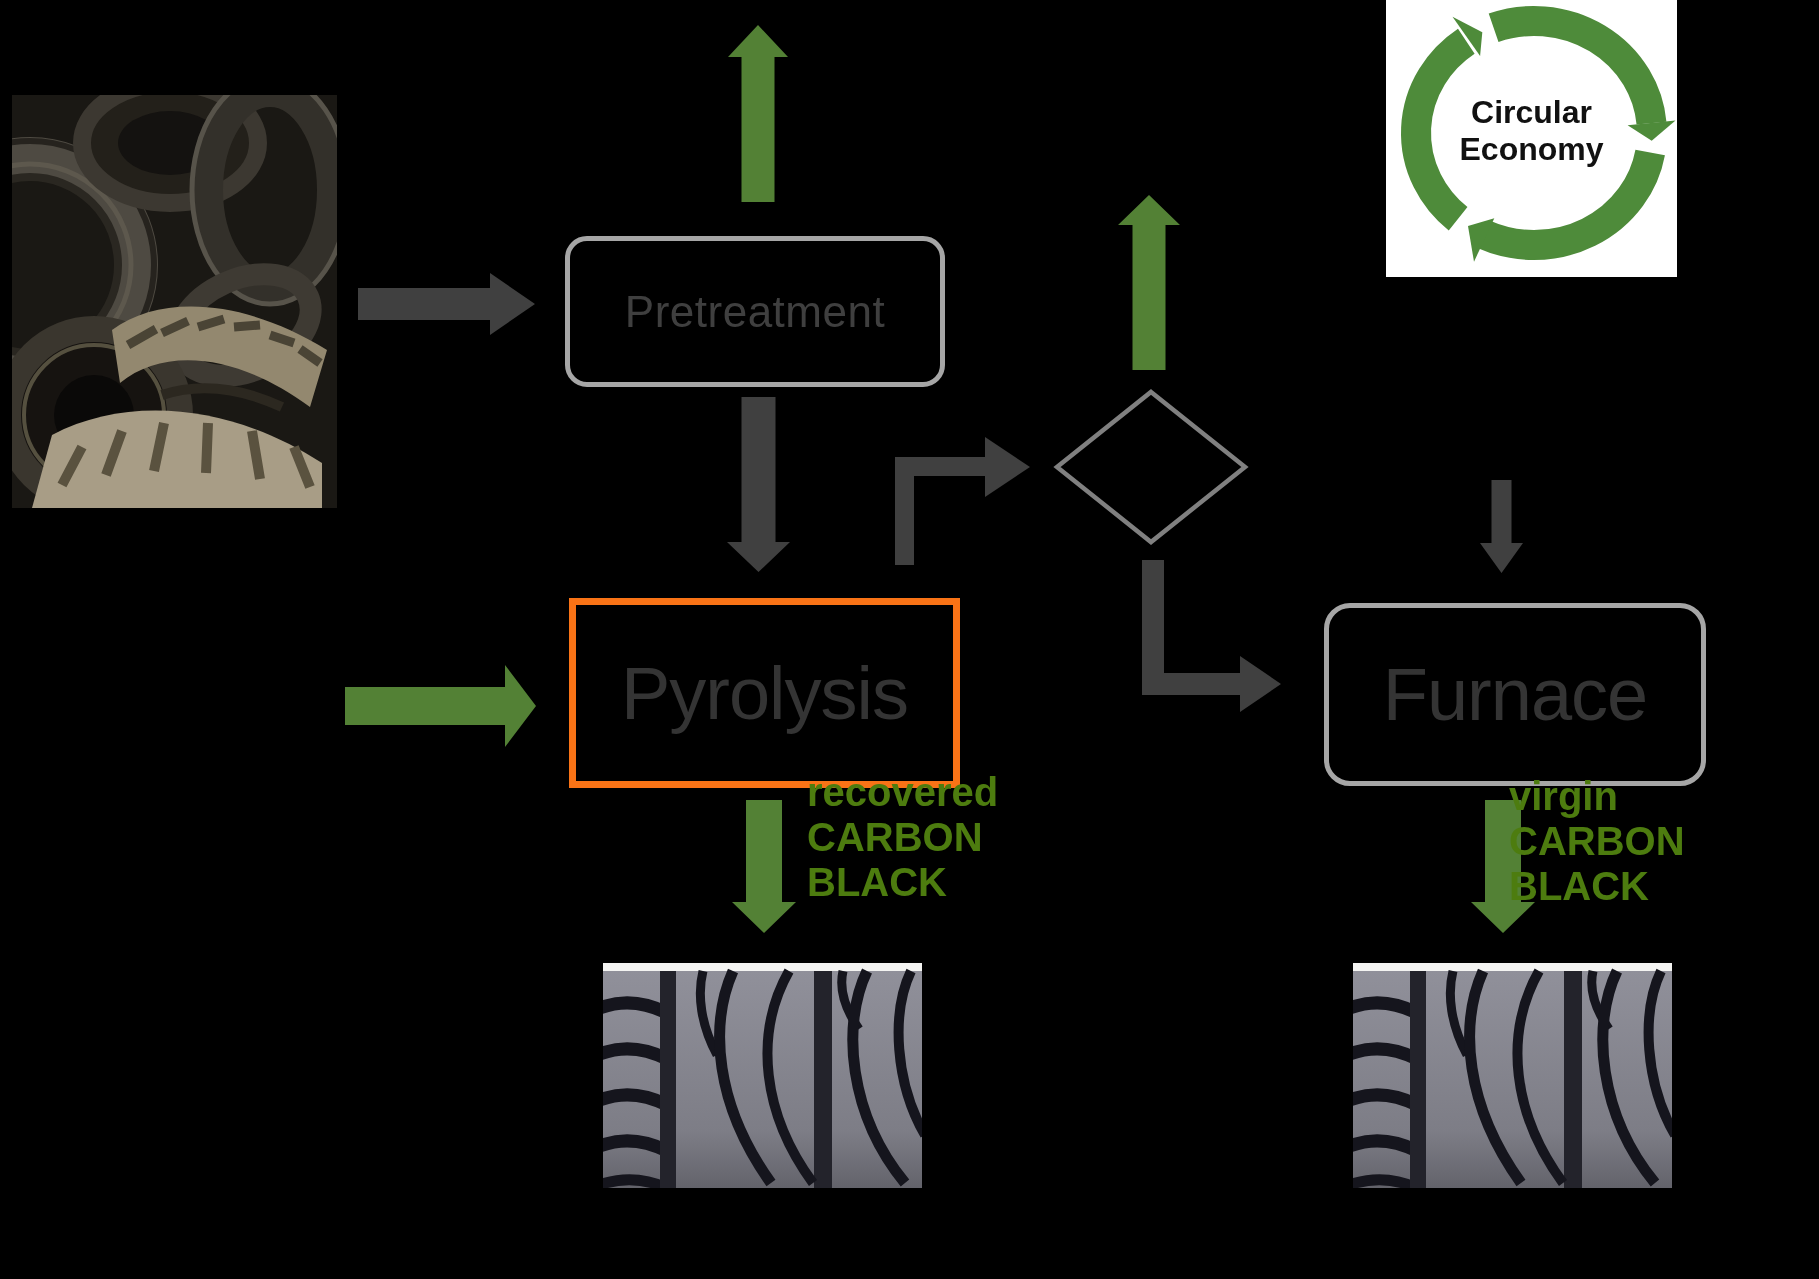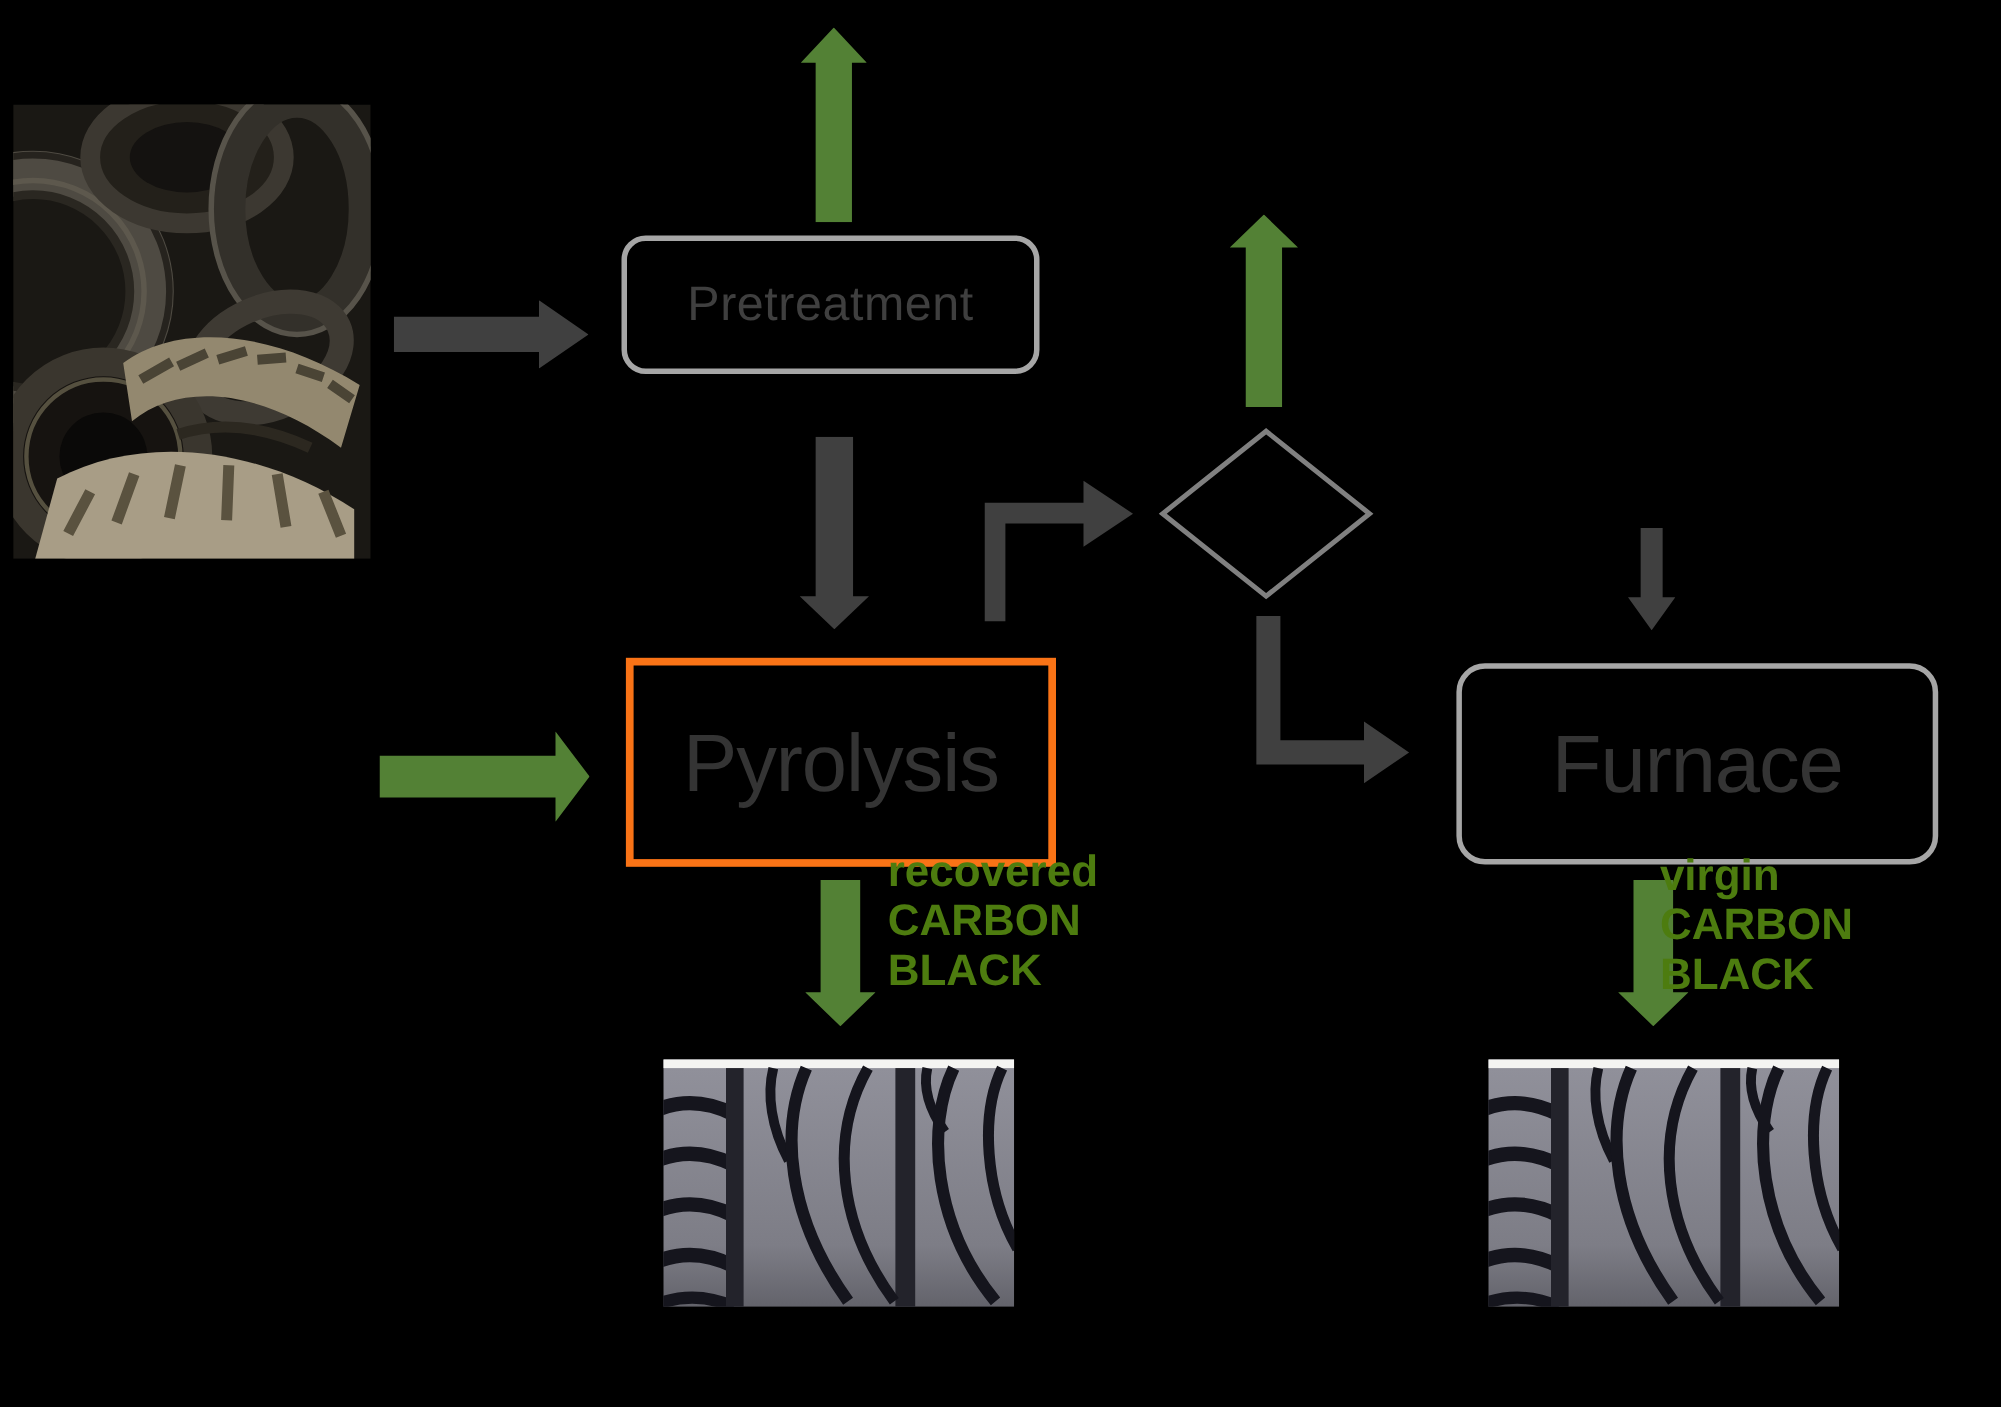--- a/index.html
+++ b/index.html
@@ -60,21 +60,21 @@
   </svg>
 
   <svg class="abs" style="left:358px;top:273px;" width="177" height="62" viewBox="0 0 177 62">
     <polygon points="0,15 132,15 132,0 177,31 132,62 132,47 0,47" fill="#404040"></polygon>
   </svg>
 
   <svg class="abs" style="left:728px;top:25px;" width="60" height="177" viewBox="0 0 60 177">
     <polygon points="30,0 0,32 13.5,32 13.5,177 46.5,177 46.5,32 60,32" fill="#538135"></polygon>
   </svg>
 
-  <div class="flow-box box-rounded" style="left:565px;top:214px;width:380px;height:126px;">
+  <div class="flow-box box-rounded" style="left:565px;top:236px;width:380px;height:151px;">
     <span class="box-label-sm">Pretreatment</span>
   </div>
 
   <svg class="abs" style="left:727px;top:397px;" width="63" height="175" viewBox="0 0 63 175">
     <polygon points="14.5,0 48.5,0 48.5,145 63,145 31.5,175 0,145 14.5,145" fill="#404040"></polygon>
   </svg>
 
   <svg class="abs" style="left:345px;top:665px;" width="191" height="82" viewBox="0 0 191 82">
     <polygon points="0,22 160,22 160,0 191,41 160,82 160,60 0,60" fill="#538135"></polygon>
   </svg>
@@ -96,21 +96,21 @@
   </svg>
 
   <svg class="abs" style="left:1142px;top:560px;" width="139" height="152" viewBox="0 0 139 152">
     <polygon points="0,0 0,135 98,135 98,152 139,124 98,96 98,113 22,113 22,0" fill="#404040"></polygon>
   </svg>
 
   <svg class="abs" style="left:1480px;top:480px;" width="43" height="93" viewBox="0 0 43 93">
     <polygon points="11.5,0 31.5,0 31.5,63 43,63 21.5,93 0,63 11.5,63" fill="#404040"></polygon>
   </svg>
 
-  <div class="flow-box box-rounded" style="left:1324px;top:603px;width:438px;height:183px;border-radius:26px;">
+  <div class="flow-box box-rounded" style="left:1324px;top:603px;width:382px;height:183px;border-radius:26px;">
     <span class="box-label-lg">Furnace</span>
   </div>
 
   <svg class="abs" style="left:732px;top:800px;" width="64" height="133" viewBox="0 0 64 133">
     <polygon points="14,0 50,0 50,102 64,102 32,133 0,102 14,102" fill="#538135"></polygon>
   </svg>
 
   <div class="green-label" style="left:807px;top:770px;">
     <div>recovered</div>
     <div>CARBON</div>
@@ -159,14 +159,28 @@
   </svg>
 
   <svg class="abs" style="left:603px;top:963px;" width="319" height="225" viewBox="0 0 319 225" role="img">
     <use href="#treadsym"></use>
   </svg>
 
   <svg class="abs" style="left:1353px;top:963px;" width="319" height="225" viewBox="0 0 319 225" role="img">
     <use href="#treadsym"></use>
   </svg>
 
+  <div class="logo-box">
+    <svg width="291" height="277" viewBox="0 0 291 277">
+      <path d="M107.6,27.7 A118,112 0 0 1 265.5,123.2" fill="none" stroke="#4e8b3a" stroke-width="30"></path>
+      <path d="M264.2,152.4 A118,112 0 0 1 98.1,234.5" fill="none" stroke="#4e8b3a" stroke-width="30"></path>
+      <path d="M72.1,218.8 A118,112 0 0 1 80.3,41.3" fill="none" stroke="#4e8b3a" stroke-width="30"></path>
+      <polygon points="241.6,125.3 289.5,120.6 265.7,140.8" fill="#4e8b3a"></polygon>
+      <polygon points="108.3,218.2 88.0,261.7 82.0,225.9" fill="#4e8b3a"></polygon>
+      <polygon points="94.1,56.0 66.5,16.7 96.3,32.3" fill="#4e8b3a"></polygon>
+    </svg>
+    <div class="logo-text">
+      <div>Circular</div>
+      <div>Economy</div>
+    </div>
+  </div>
 
 </div>
 
 </body></html>

